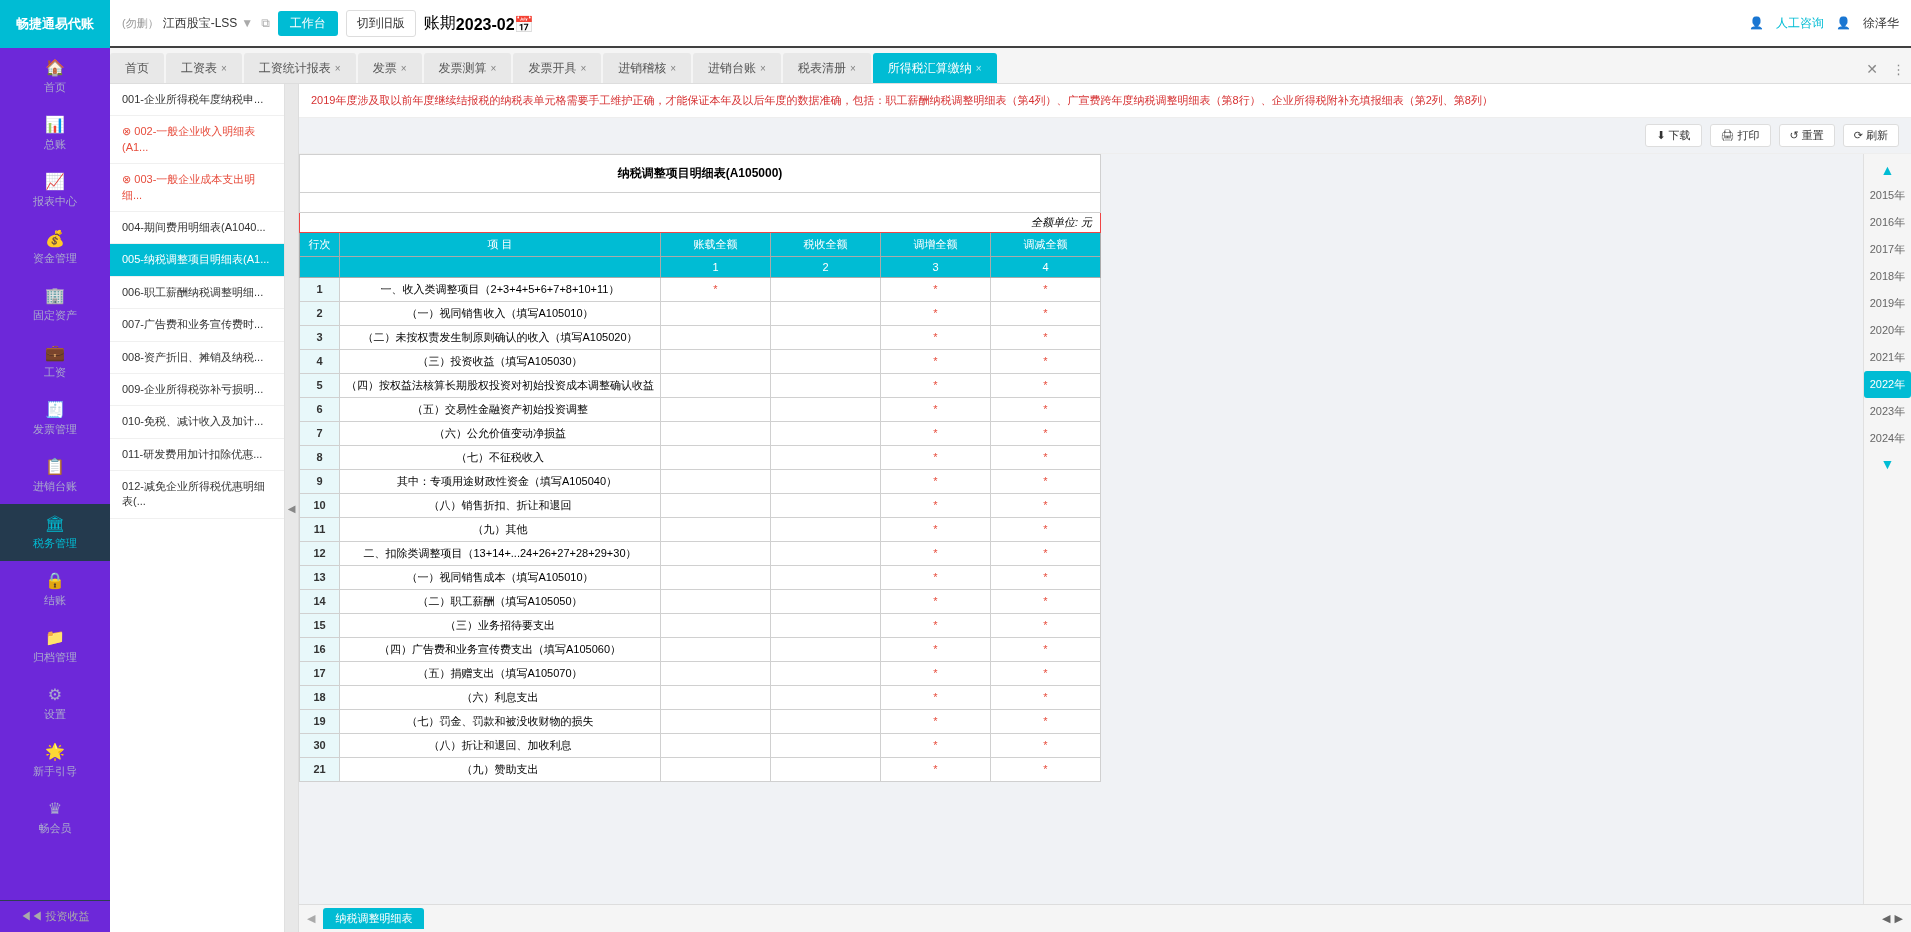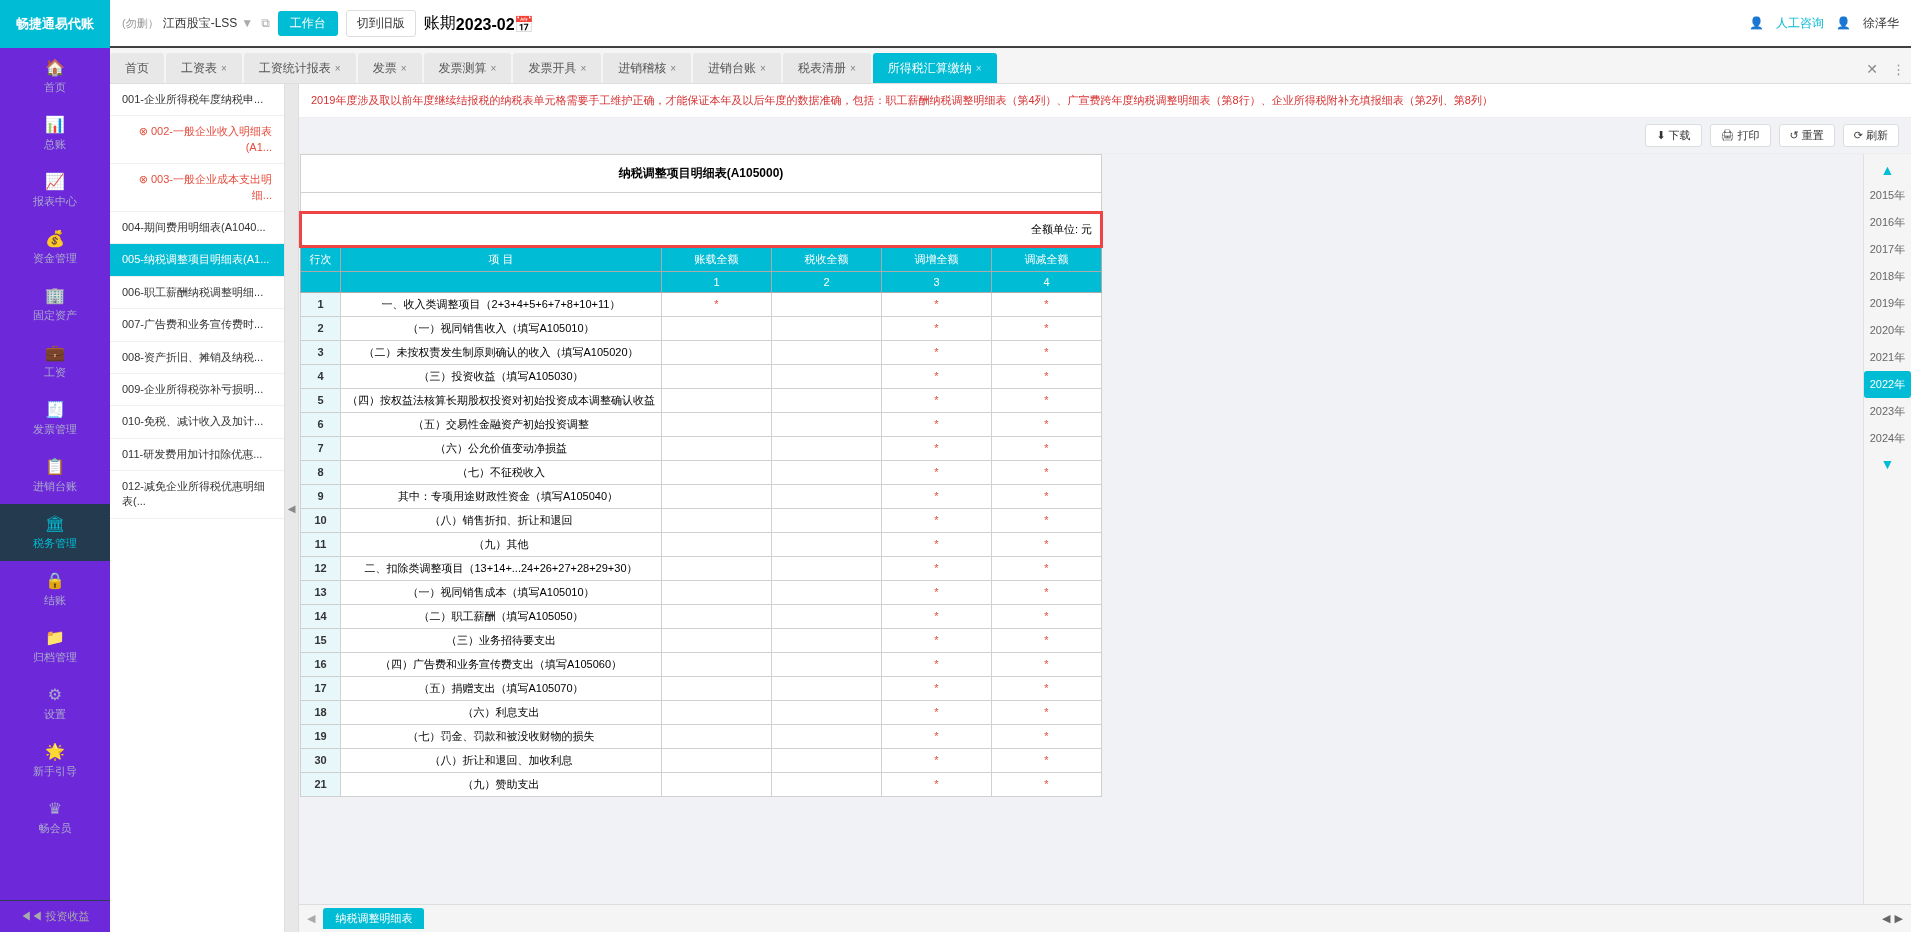--- a/index.html
+++ b/index.html
@@ -31,21 +31,21 @@
     .tab .close-btn { font-size: 10px; color: inherit; opacity: 0.7; }
     .tab-close-all { margin-left: auto; padding: 6px 8px; font-size: 14px; color: #888; cursor: pointer; }
 
     
     .content { flex: 1; display: flex; overflow: hidden; }
 
     
     .left-panel { width: 175px; background: #fff; border-right: 1px solid #e0e0e0; overflow-y: auto; flex-shrink: 0; }
     .left-panel-item { padding: 8px 12px; font-size: 11px; color: #333; cursor: pointer; border-bottom: 1px solid #f0f0f0; line-height: 1.4; }
     .left-panel-item.active { background: #00bcd4; color: #fff; }
-    .left-panel-item.error { color: #e74c3c; text-align: right; }
+    .left-panel-item.error { color: #e74c3c; }
     .left-panel-item.error::before { content: '⊗ '; }
 
     
     .notice-bar { background: #fff; padding: 8px 12px; font-size: 11px; color: #d63031; border-bottom: 1px solid #eee; line-height: 1.5; }
 
     
     .toolbar { display: flex; align-items: center; gap: 8px; padding: 6px 12px; border-bottom: 1px solid #eee; justify-content: flex-end; }
     .toolbar-btn { background: #fff; border: 1px solid #ddd; border-radius: 3px; padding: 3px 10px; font-size: 11px; cursor: pointer; color: #333; display: flex; align-items: center; gap: 3px; }
 
     
@@ -257,21 +257,21 @@
 
               <tr>
                 <td colspan="6" style="background:#fff;font-size:12px;font-weight:bold;text-align:center;border:1px solid #d0d0d0;padding:10px;">纳税调整项目明细表(A105000)</td>
               </tr>
 
               <tr>
                 <td colspan="6" style="height:20px;background:#fff;border:1px solid #d0d0d0;"></td>
               </tr>
 
               <tr>
-                <td colspan="6" style="background:#fff;text-align:right;border:3px solid #ef4444;padding:8px 8px;font-size:11px;">全额单位: 元</td>
+                <td colspan="6" style="background:#fff;text-align:right;border:1px solid #ef4444;padding:2px 8px;font-size:11px;font-style:italic;">全额单位: 元</td>
               </tr>
 
               <tr>
                 <th style="background:#00bcd4;color:#fff;width:40px;border:1px solid #aaa;">行次</th>
                 <th style="background:#00bcd4;color:#fff;text-align:center;border:1px solid #aaa;min-width:300px;">项  目</th>
                 <th style="background:#00bcd4;color:#fff;width:110px;border:1px solid #aaa;">账载全额</th>
                 <th style="background:#00bcd4;color:#fff;width:110px;border:1px solid #aaa;">税收全额</th>
                 <th style="background:#00bcd4;color:#fff;width:110px;border:1px solid #aaa;">调增全额</th>
                 <th style="background:#00bcd4;color:#fff;width:110px;border:1px solid #aaa;">调减全额</th>
               </tr>

